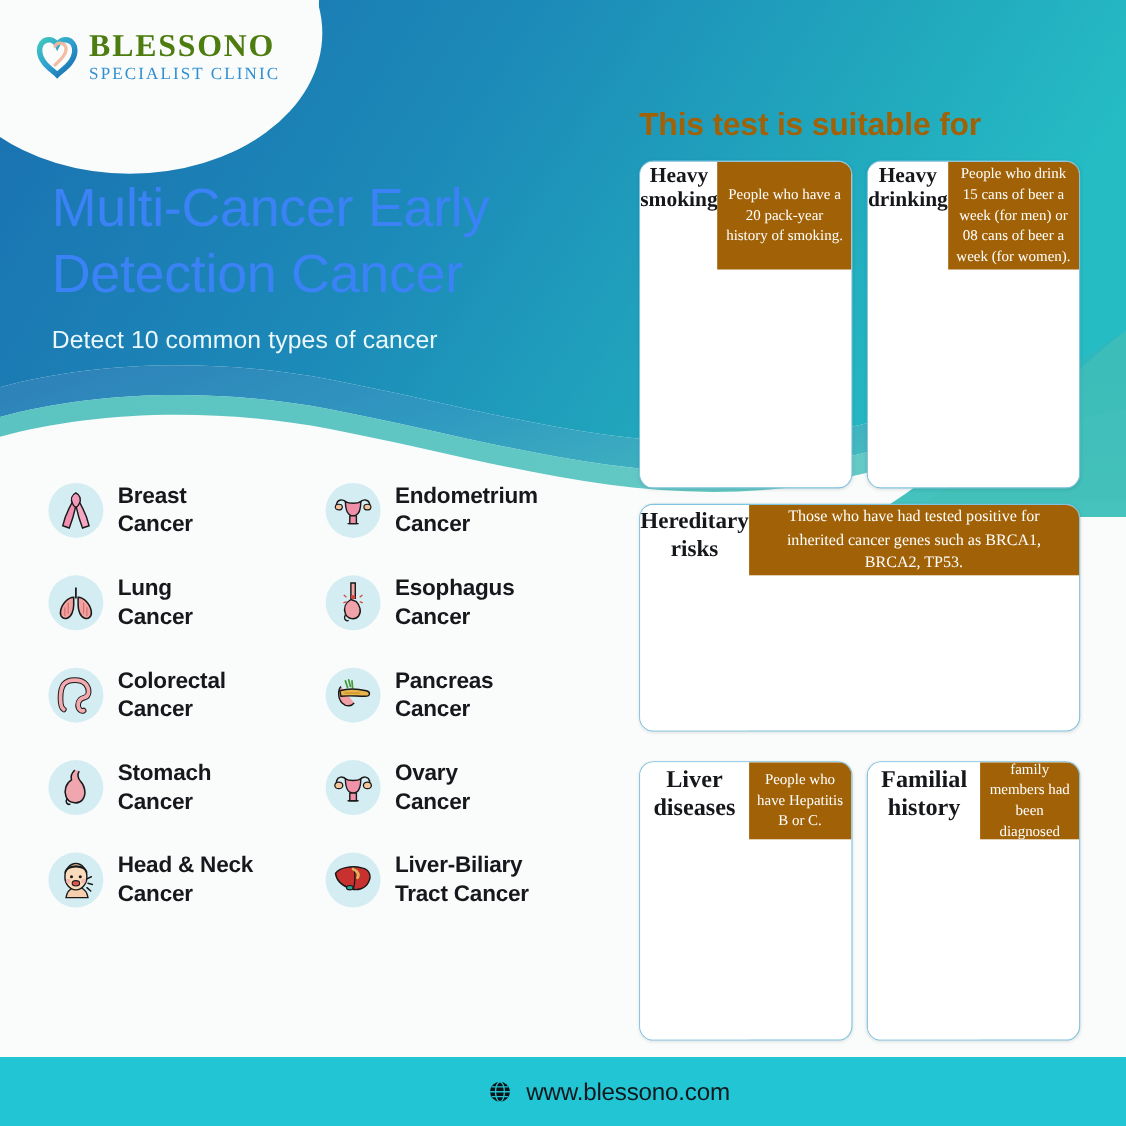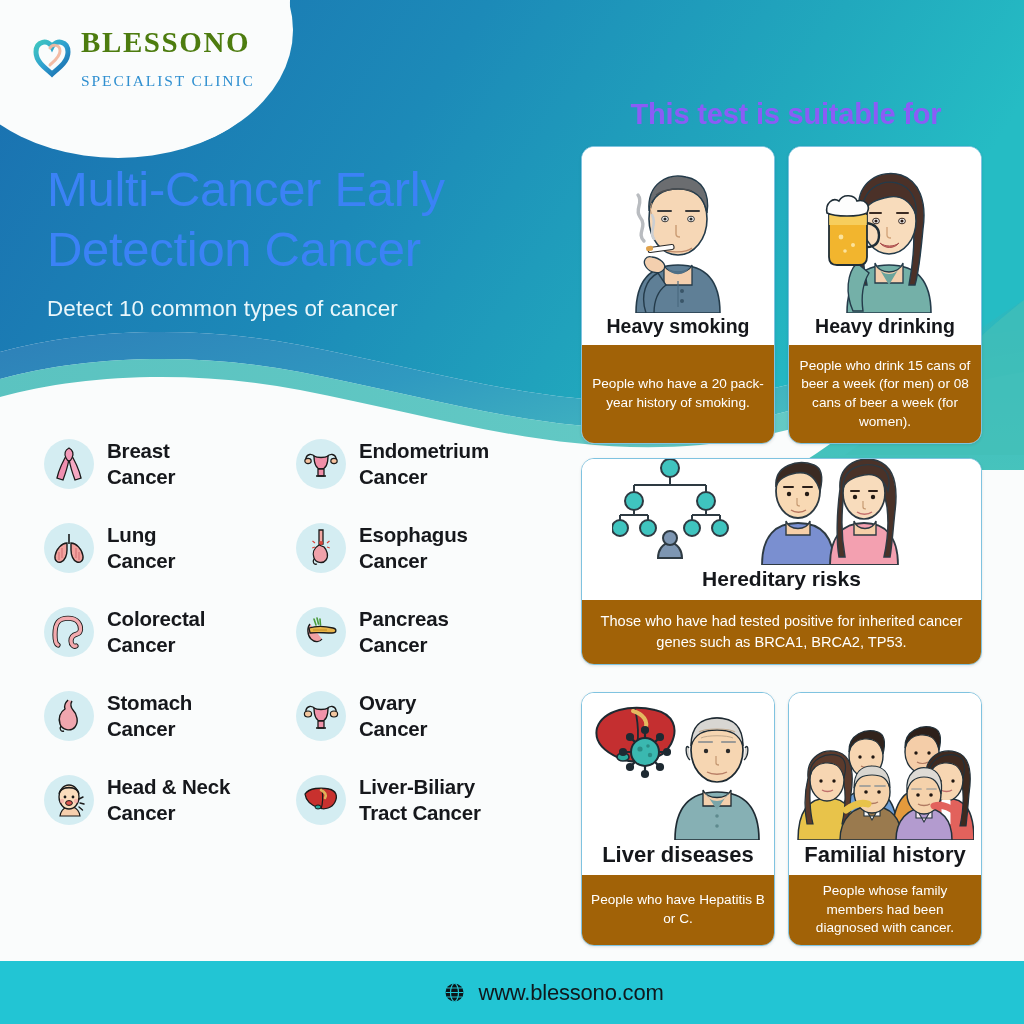--- a/index.html
+++ b/index.html
@@ -12,42 +12,42 @@
   #poster{position:absolute;inset:0;width:1024px;height:1024px;overflow:hidden;background:#fafcfc;}
 
   
   .bg-svg{position:absolute;left:0;top:0;width:1024px;height:1024px;}
 
   
   .logo-wrap{position:absolute;left:30px;top:28px;display:flex;align-items:center;gap:9px;z-index:6;}
   .logo-mark{width:42px;height:44px;position:relative;flex:none;}
   .logo-text{display:flex;flex-direction:column;line-height:1;}
   .logo-name{font-family:"Liberation Serif", serif;font-weight:bold;font-size:29px;letter-spacing:1.6px;color:#4d7c0f;}
-  .logo-sub{font-family:"Liberation Serif", serif;font-size:15.5px;letter-spacing:1.9px;color:#2f8fd0;margin-top:16px;}
+  .logo-sub{font-family:"Liberation Serif", serif;font-size:15.5px;letter-spacing:1.9px;color:#2f8fd0;margin-top:3px;}
 
   
   .headline{position:absolute;left:47px;top:160px;width:520px;z-index:6;}
   .h-title{font-size:49px;font-weight:normal;color:#3b82f6;line-height:1.22;letter-spacing:-0.3px;}
   .h-sub{font-size:22.5px;color:#eaf7fb;margin-top:16px;letter-spacing:0.1px;}
 
   
   .cancer-grid{position:absolute;left:44px;top:422px;width:530px;z-index:6;
      display:grid;grid-template-columns:252px 278px;grid-auto-rows:84px;}
   .cancer-item{display:flex;align-items:center;gap:13px;}
   .c-icon{width:50px;height:50px;border-radius:50%;background:#d4edf2;flex:none;
      display:flex;align-items:center;justify-content:center;overflow:hidden;}
   .c-icon svg{display:block;}
   .c-label{font-size:20.5px;font-weight:bold;color:#16181c;line-height:1.28;letter-spacing:-0.2px;}
 
   
-  .right-head{position:absolute;left:581px;top:98px;width:410px;text-align:center;z-index:6;
-     font-size:29px;font-weight:bold;color:#8b5cf6;letter-spacing:-0.2px;}
+  .right-head{position:absolute;left:581px;top:98px;width:410px;text-align:left;z-index:6;
+     font-size:29px;font-weight:bold;color:#a16207;letter-spacing:-0.2px;}
 
   .card{position:absolute;background:#ffffff;border-radius:13px;overflow:hidden;z-index:6;
-     border:1.3px solid #7fc3e0;box-shadow:0 1px 3px rgba(0,0,0,.10);display:flex;flex-direction:column;}
+     border:1.3px solid #7fc3e0;box-shadow:0 1px 3px rgba(0,0,0,.10);display:flex;font-family:Liberation Serif, serif;}
   .card .art{flex:1;display:flex;align-items:flex-end;justify-content:center;background:#ffffff;overflow:hidden;}
   .card .art svg{display:block;}
   .card .ttl{text-align:center;font-weight:bold;color:#15171b;background:#fff;}
   .card .desc{background:#a16207;color:#ffffff;text-align:center;display:flex;align-items:center;justify-content:center;}
 
   #card-smoking{left:581px;top:146px;width:192px;height:296px;}
   #card-drinking{left:788px;top:146px;width:192px;height:296px;}
   #card-hereditary{left:581px;top:458px;width:399px;height:205px;}
   #card-liver{left:581px;top:692px;width:192px;height:252px;}
   #card-family{left:788px;top:692px;width:192px;height:252px;}

